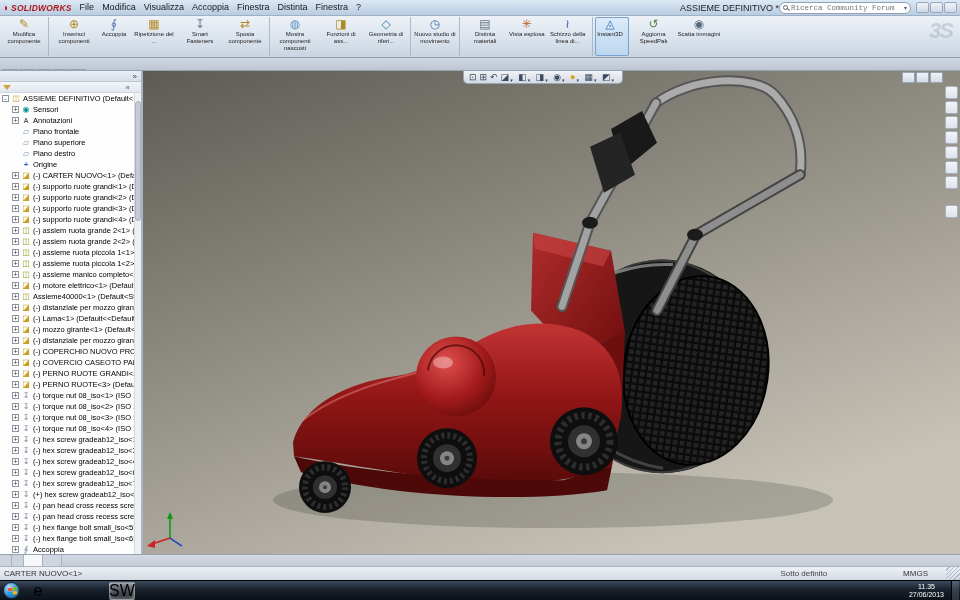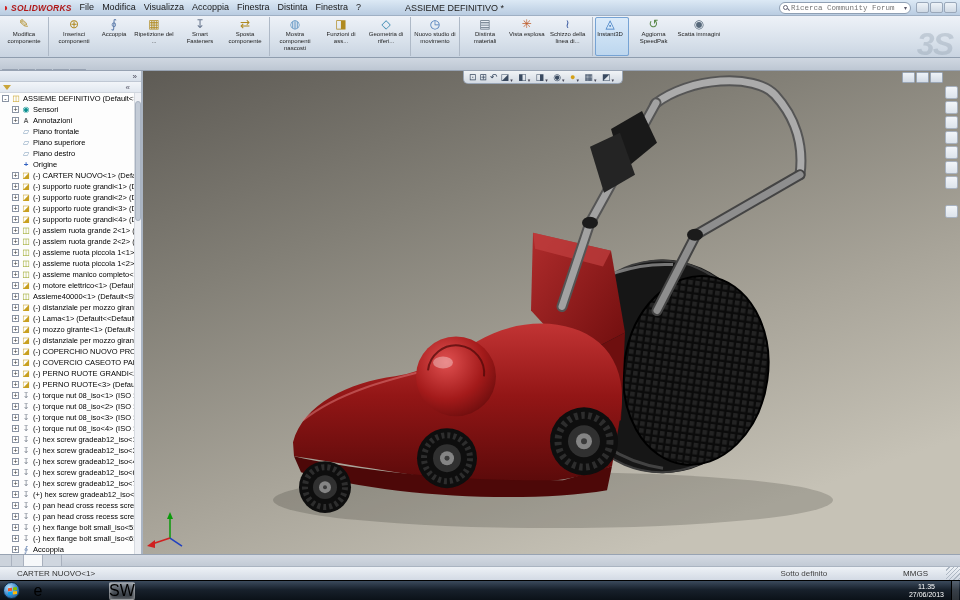--- a/index.html
+++ b/index.html
@@ -9,40 +9,40 @@
 
 
 .titlebar{position:absolute;top:0;left:0;right:0;height:16px;background:linear-gradient(#dce9f5,#b9cce1);display:flex;align-items:center;border-bottom:1px solid #9fb0c4;font-size:9px;color:#1a1a1a}
 .logo{display:flex;align-items:center;padding:0 4px 0 3px}
 .logo-mark{color:#d02020;font-size:10px;line-height:16px;margin-right:2px}
 .logo-text{font-weight:bold;font-style:italic;color:#b01818;font-size:8.5px;letter-spacing:.2px}
 .menus{display:flex}
 .menu-item{padding:0 4px;line-height:15px;cursor:default}
 .quick{display:flex;align-items:center;margin-left:4px}
 .qicon{font-size:9px;color:#3c5068;padding:0 2px;line-height:15px}
-.doc-title{flex:1;text-align:left;font-size:9px;color:#222;white-space:nowrap;overflow:hidden}
+.doc-title{flex:1;text-align:right;font-size:9px;color:#222;white-space:nowrap;overflow:hidden}
 .search{display:flex;align-items:center;background:#fff;border:1px solid #8fa0b4;border-radius:7px;height:12px;width:132px;margin-right:4px;padding:0 3px}
 .mag{width:5px;height:5px;border:1px solid #667;border-radius:50%;position:relative;margin-right:3px;flex:0 0 5px}
 .mag::after{content:"";position:absolute;width:3px;height:1px;background:#667;transform:rotate(45deg);right:-3px;bottom:-1px}
 .search input{border:none;outline:none;flex:1;font-size:7.5px;font-family:Liberation Mono, monospace;color:#333;background:transparent;min-width:0}
 .sarrow{font-size:6px;color:#556}
 .winbtns{display:flex;margin-right:3px}
 .winbtn{width:13px;height:11px;font-size:8px;line-height:10px;text-align:center;color:#445;background:linear-gradient(#eef3f8,#cfd9e4);border:1px solid #9aa8ba;margin-left:1px;border-radius:2px}
 
 
 .ribbon{position:absolute;top:16px;left:0;right:0;height:42px;background:linear-gradient(#eef2f8,#d7e0ea 65%,#c9d4e1);border-bottom:1px solid #8f9dae;display:flex}
 .rb-buttons{display:flex;align-items:stretch;padding:1px 2px}
 .rbtn{display:flex;flex-direction:column;align-items:center;justify-content:flex-start;min-width:34px;max-width:47px;padding:1px 1px 0;overflow:hidden;cursor:default}
 .rbtn.selected{background:linear-gradient(#dcebfa,#bcd6ee);outline:1px solid #76a3d4;outline-offset:-1px;border-radius:2px}
 .rbtn.sep-after{margin-right:2px;padding-right:3px;border-right:1px solid #aeb9c7}
 .ricon{font-size:12px;line-height:13px}
 .rlabel{font-size:6px;line-height:7px;text-align:center;color:#222;max-width:44px}
 .rarrow{height:5px}
 .rarrow::before{content:"▾";font-size:5px;line-height:5px;color:#445}
-.watermark{position:absolute;right:8px;top:10px;font-size:32px;font-weight:bold;font-style:italic;color:rgba(135,148,165,.32);letter-spacing:-2px}
+.watermark{position:absolute;right:8px;top:2px;font-size:22px;font-weight:bold;font-style:italic;color:rgba(135,148,165,.32);letter-spacing:-2px}
 
 
 .tabstrip{position:absolute;top:58px;left:0;right:0;height:13px;background:linear-gradient(#cfd7e1,#bdc7d3);display:flex;align-items:flex-end;padding-left:2px;border-bottom:1px solid #97a2b2}
 .tab{font-size:8.5px;line-height:11px;padding:0 7px;border:1px solid #97a2b2;border-bottom:none;border-radius:3px 3px 0 0;background:linear-gradient(#d8dee8,#c2cad6);color:#222;margin-right:1px;cursor:default}
 .tab.active{background:#f4f6f9;font-weight:bold}
 
 
 .main{position:absolute;top:71px;left:0;right:0;bottom:46px;display:flex}
 .tree-panel{position:relative;width:143px;background:#fdfdfd;border-right:2px solid #aab4c2;overflow:hidden;flex:0 0 143px}
 .panel-tabs{height:11px;background:linear-gradient(#e9eef5,#d8e0ea);border-bottom:1px solid #c0c8d4;display:flex;align-items:center;padding:0 2px}
@@ -83,21 +83,21 @@
 .sidestrip{position:absolute;top:15px;right:1px;width:15px;display:flex;flex-direction:column;gap:2px;align-items:center}
 .sbtn{width:13px;height:13px;background:linear-gradient(#f2f5f9,#dde4ec);border:1px solid #a8b2c0;border-radius:2px;font-size:8px;line-height:11px;text-align:center}
 .sbtn.gap{margin-top:14px}
 
 
 .modeltabs{position:absolute;left:0;right:0;bottom:34px;height:12px;background:linear-gradient(#d4dae3,#c2cad5);border-top:1px solid #98a3b2;display:flex;align-items:stretch}
 .mnav{width:12px;font-size:7px;line-height:11px;text-align:center;color:#556;border-right:1px solid #aab2bf;background:#ccd3dc}
 .mtab{font-size:8px;line-height:11px;padding:0 9px;border-right:1px solid #a8b0bd;background:#cfd6df;color:#333;cursor:default}
 .mtab.active{background:#f6f8fa;font-weight:bold}
 .statusbar{position:absolute;left:0;right:0;bottom:20px;height:14px;background:linear-gradient(#eef2f7,#d3dae4);border-top:1px solid #aab4c1;display:flex;align-items:center;font-size:8px;color:#333}
-.sb-left{padding-left:17px}
+.sb-left{padding-left:4px}
 .sb-state{margin-left:auto;margin-right:76px;color:#444}
 .sb-units{margin-right:6px}
 .sb-ic{font-size:8px;color:#556;padding:0 3px}
 .grip{width:14px;height:100%;background:repeating-linear-gradient(135deg,transparent 0 2px,#aeb8c4 2px 3px)}
 
 
 .taskbar{position:absolute;left:0;right:0;bottom:0;height:20px;background:linear-gradient(#3b4a5c,#18212c 45%,#0b1118);border-top:1px solid #000;display:flex;align-items:center}
 .orb{width:17px;height:17px;border-radius:50%;background:radial-gradient(circle at 35% 30%,#b8e0f8,#3a85c8 55%,#14466e);border:1px solid #0b2c49;margin:0 4px 0 3px;position:relative;flex:0 0 17px}
 .orb::before{content:"";position:absolute;left:4px;top:5px;width:4px;height:3px;background:#f35325;box-shadow:5px 0 0 #81bc06,0 4px 0 #05a6f0,5px 4px 0 #ffba08;transform:skewY(-8deg)}
 .tb-app{width:26px;height:18px;display:flex;align-items:center;justify-content:center;border-radius:2px;margin:0 1px}

